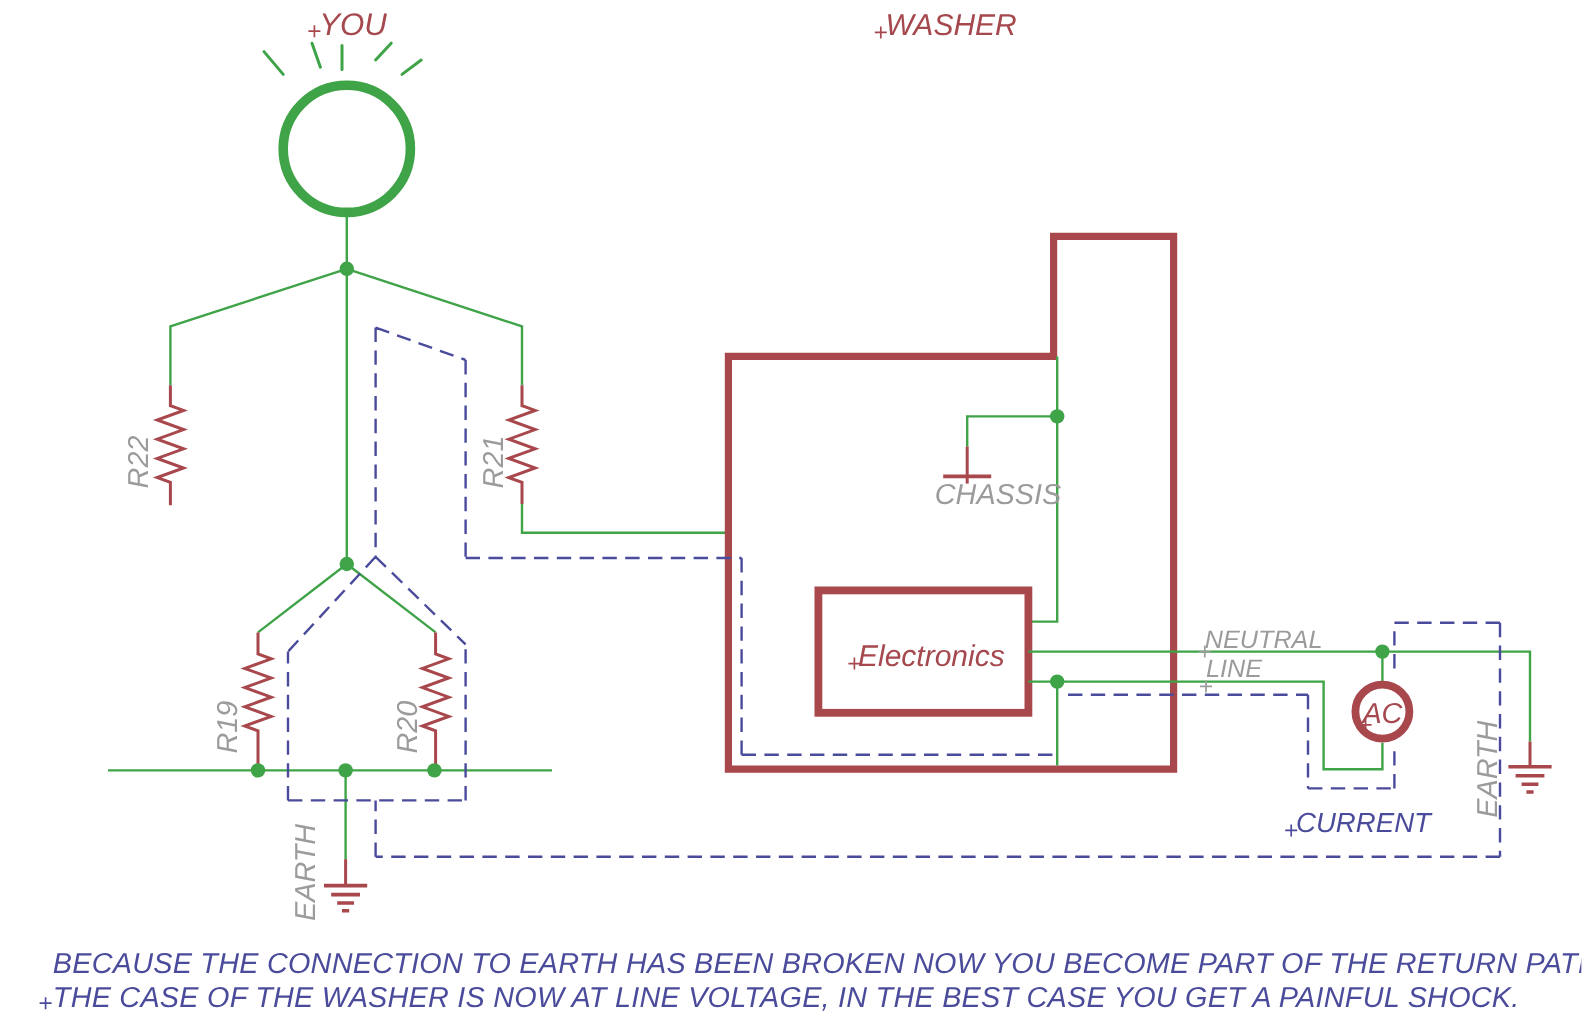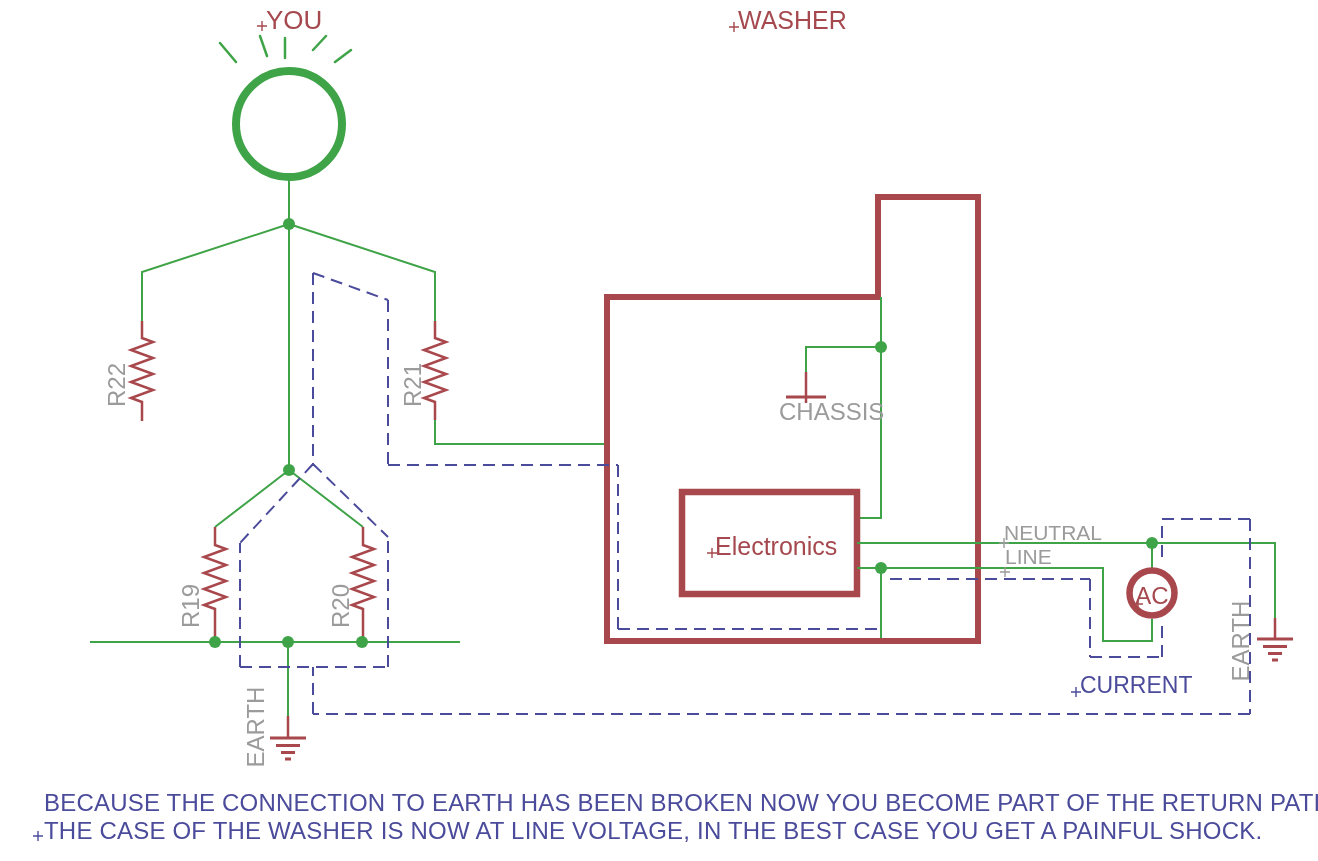--- a/index.html
+++ b/index.html
@@ -6,21 +6,21 @@
     --wire_green:#3fa347;
     --component_red:#a8474c;
     --label_red:#a5494f;
     --path_navy:#4b4b9b;
     --label_gray:#9b9b9b;
     --background:#ffffff;
   }
   html,body{margin:0;padding:0;background:var(--background);}
   #stage{
     position:relative;width:1318px;height:853px;background:var(--background);
-    overflow:hidden;font-family:"Liberation Sans",sans-serif;
+    overflow:hidden;font-family:"Liberation Sans",sans-serif;font-style:italic;
   }
   svg{position:absolute;left:0;top:0;}
   .wire{stroke:var(--wire_green);stroke-width:2;fill:none;}
   .wire-head{stroke:var(--wire_green);stroke-width:8;fill:none;}
   .ray{stroke:var(--wire_green);stroke-width:2.5;fill:none;stroke-linecap:round;}
   .dot{fill:var(--wire_green);stroke:none;}
   .comp{stroke:var(--component_red);stroke-width:2.5;fill:none;}
   .gnd{stroke:var(--component_red);stroke-width:3;fill:none;}
   .case{stroke:var(--component_red);stroke-width:6;fill:none;}
   .case-thick{stroke:var(--component_red);stroke-width:6.5;fill:none;}

